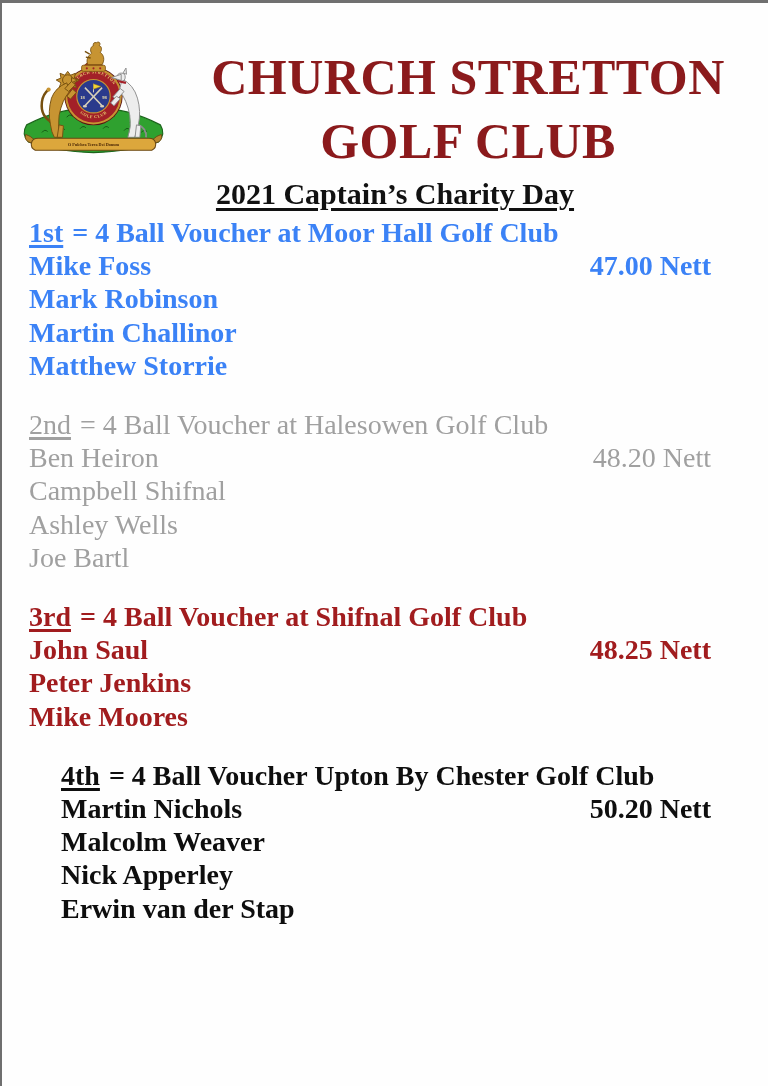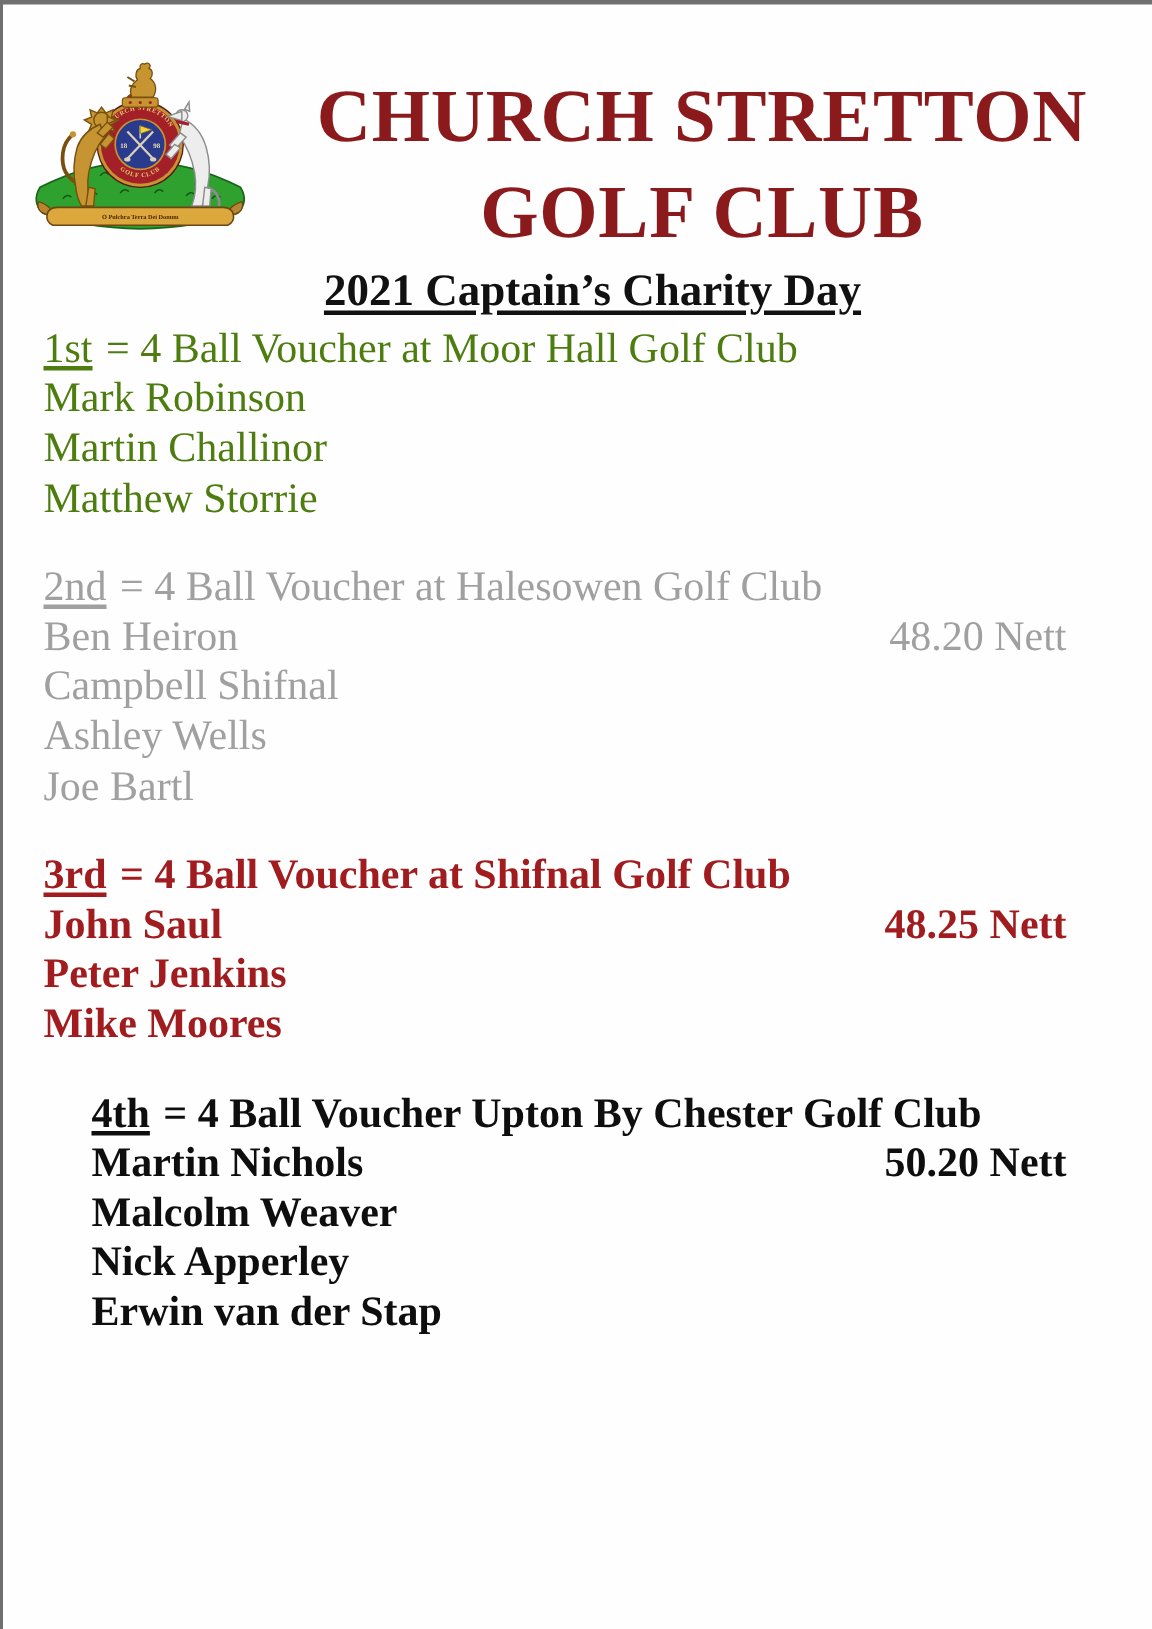--- a/index.html
+++ b/index.html
@@ -156,23 +156,27 @@
       <span>GOLF CLUB</span>
     </h1>
   </div>
 
   <h2 class="subtitle" style="color: rgb(17, 17, 17);">
     <span>2021 Captain’s Charity Day</span>
   </h2>
 
   <div class="results">
 
-    <section class="section" style="color: #4d7c0f; font-weight: normal;">
+    <section class="section" style="color: #3b82f6; font-weight: bold;">
       <div class="row heading">
         <span><span class="place">1st</span><span class="rest">= 4 Ball Voucher at Moor Hall Golf Club</span></span>
+      </div>
+      <div class="row">
+        <span>Mike Foss</span>
+        <span>47.00 Nett</span>
       </div>
       <div class="row">
         <span>Mark Robinson</span>
         <span></span>
       </div>
       <div class="row">
         <span>Martin Challinor</span>
         <span></span>
       </div>
       <div class="row">

